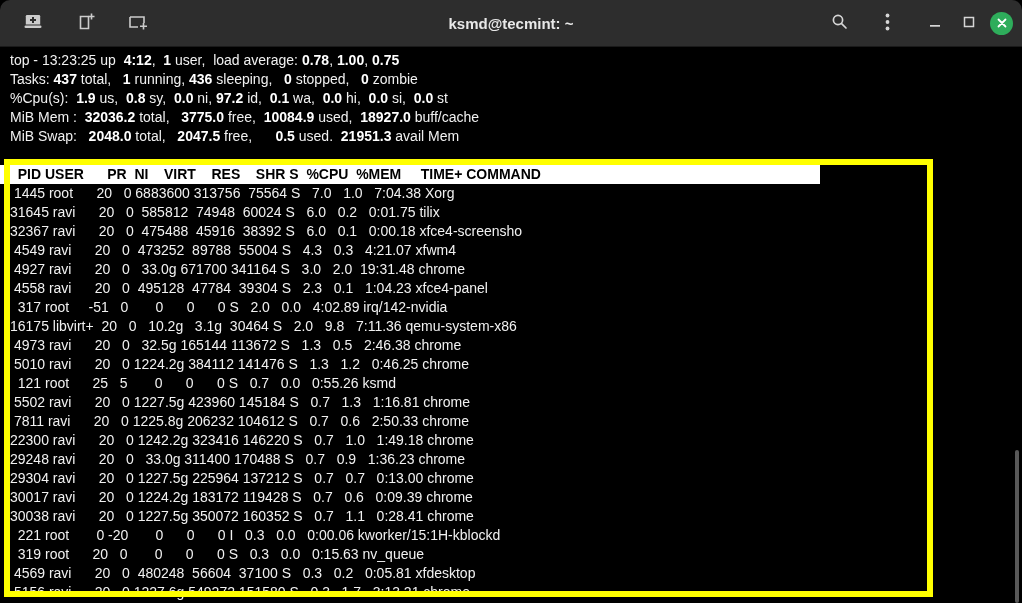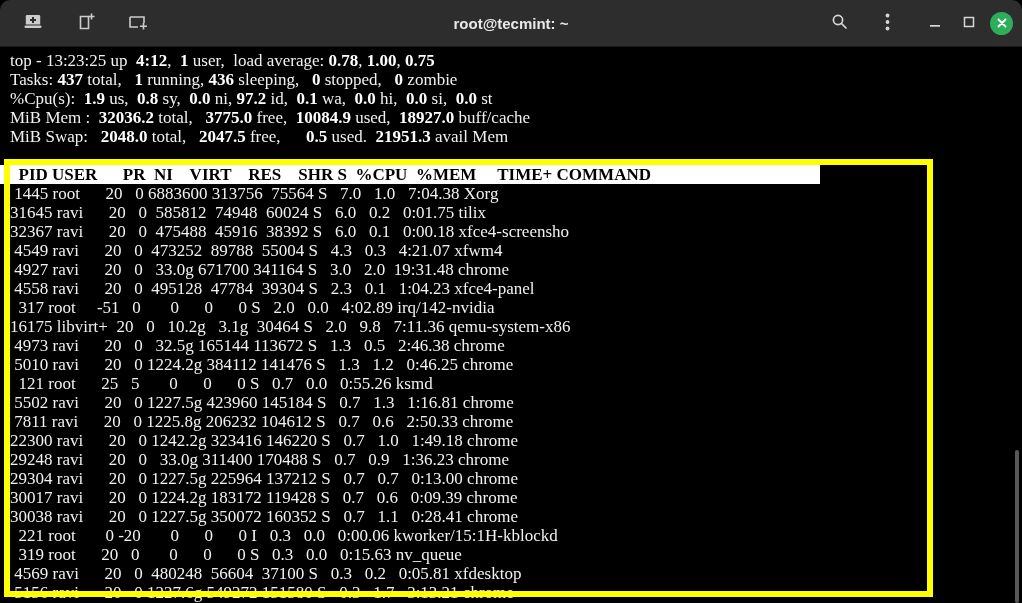--- a/index.html
+++ b/index.html
@@ -31,22 +31,22 @@
     display:flex;align-items:center;justify-content:center;
     border:none;padding:0;cursor:pointer;
   }
   
   .terminal{
     position:absolute;top:48px;left:0;width:1022px;height:555px;
     background:#000;color:#f1f1f1;overflow:hidden;
   }
   pre{
     margin:0;padding:0 0 0 10px;
-    font-family:Liberation Serif, serif;
-    font-size:17px;line-height:19px;font-weight:400;
+    font-family:Liberation Sans, sans-serif;
+    font-size:14px;line-height:19px;font-weight:400;
   }
   #summary{padding-top:3px;}
   #proc{margin-top:19px;}
   .b{font-weight:700;color:#ffffff;}
   .thead{
     background:#ffffff;color:#000000;font-weight:700;
     width:820px;margin-left:-10px;padding-left:10px;box-sizing:border-box;
   }
   
   .hl{
@@ -85,21 +85,21 @@
       <span>
         <svg width="20" height="16" viewBox="0 0 20 16">
           <path d="M2 3 h14 v6" fill="none" stroke="#cccccc" stroke-width="1.6"></path>
           <path d="M2 3 v10 h8" fill="none" stroke="#cccccc" stroke-width="1.6"></path>
           <path d="M15.5 9 v6.5 M12 12.2 h7" stroke="#cccccc" stroke-width="1.6"></path>
         </svg>
       </span>
     </button>
   </div>
 
-  <div class="tb-title">root@tecmint: ~</div>
+  <div class="tb-title">ksmd@tecmint: ~</div>
 
   <div class="tb-right">
     <button class="tb-btn sp-lg">
       <span>
         <svg width="17" height="17" viewBox="0 0 17 17">
           <circle cx="7" cy="7" r="4.6" fill="none" stroke="#d6d6d6" stroke-width="1.7"></circle>
           <line x1="10.6" y1="10.6" x2="15" y2="15" stroke="#d6d6d6" stroke-width="1.7" stroke-linecap="round"></line>
         </svg>
       </span>
     </button>

